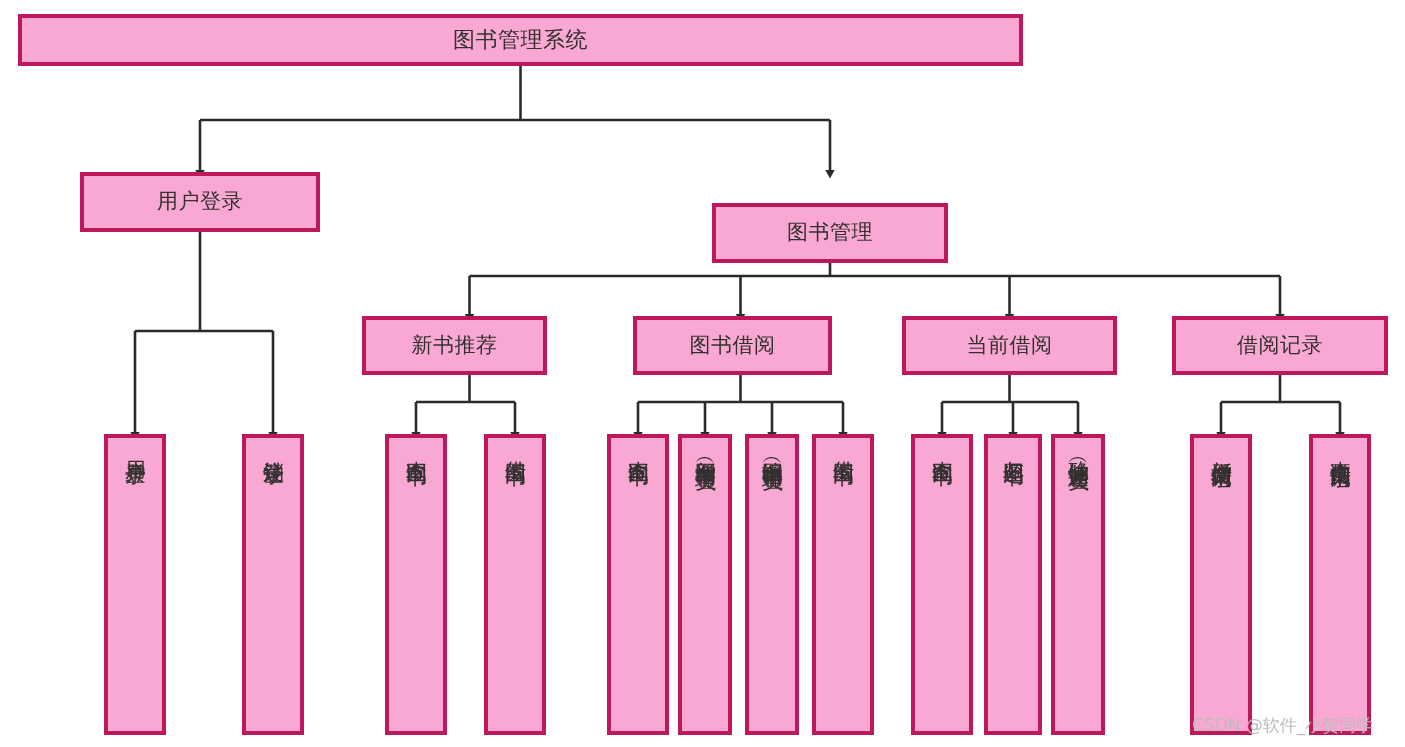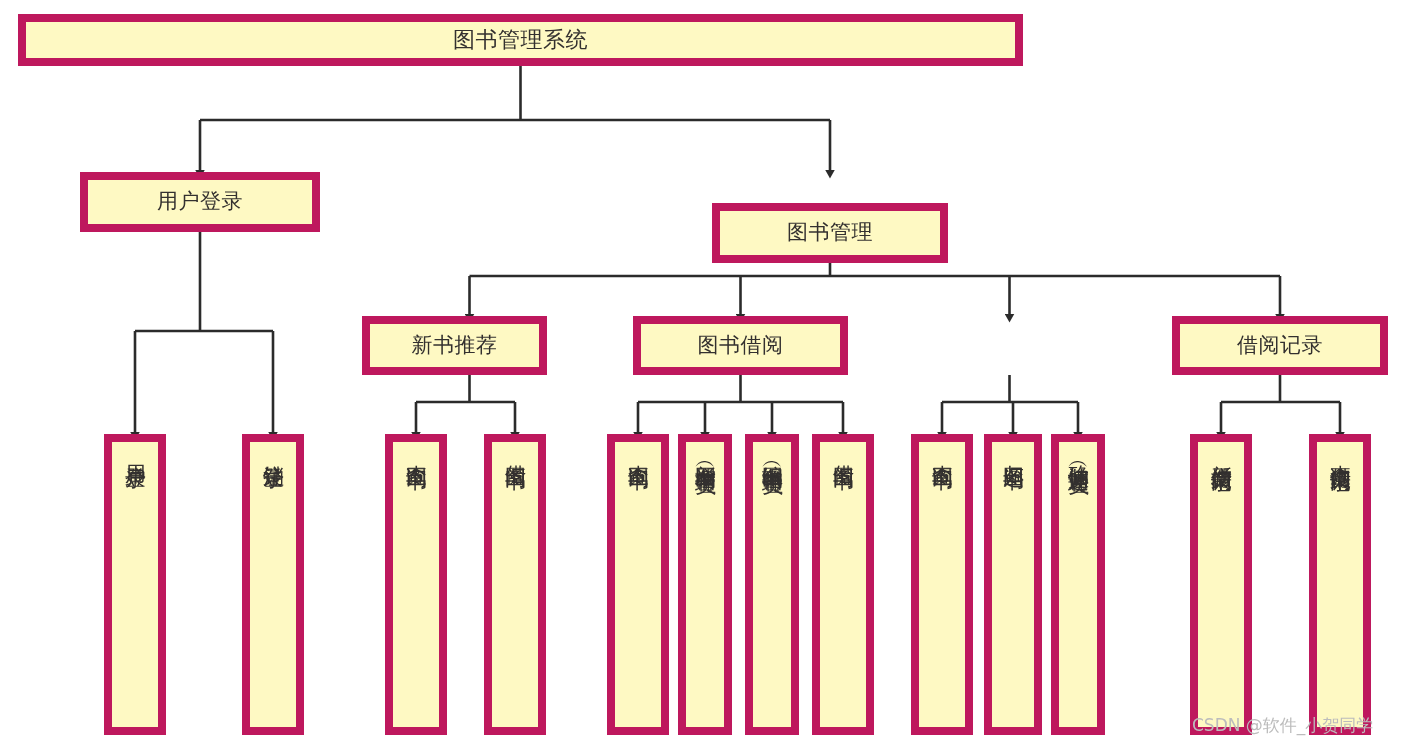--- a/index.html
+++ b/index.html
@@ -22,22 +22,22 @@
     position: absolute;
     left: 0;
     top: 0;
     width: 1405px;
     height: 747px;
     pointer-events: none;
   }
   .node {
     position: absolute;
     box-sizing: border-box;
-    background: #fef9c3;
-    border: 8px solid #be185d;
+    background: #f9a8d4;
+    border: 4px solid #be185d;
     display: flex;
     align-items: center;
     justify-content: center;
     color: #33302f;
     z-index: 2;
   }
   .node-label {
     display: block;
     text-align: center;
     line-height: 1.14;
@@ -132,22 +132,25 @@
   <div class="node horiz" id="node-user-login" style="left: 80px; top: 172px; width: 240px; height: 60px;">
     <span class="node-label">用户登录</span>
   </div>
   <div class="node horiz" id="node-book-manage" style="left: 712px; top: 172px; width: 236px; height: 60px; margin-top: 31px;">
     <span class="node-label">图书管理</span>
   </div>
 
   <div class="node horiz" id="node-new-book-recommend" style="left: 362px; top: 316px; width: 185px; height: 59px;">
     <span class="node-label">新书推荐</span>
   </div>
-  <div class="node horiz" id="node-book-borrow" style="left: 633px; top: 316px; width: 215px; height: 59px;">
+  <div class="node horiz" id="node-book-borrow" style="left: 633px; top: 316px; width: 199px; height: 59px;">
     <span class="node-label">图书借阅</span>
+  </div>
+  <div class="node horiz" id="node-current-borrow" style="left: 902px; top: 316px; width: 215px; height: 59px;">
+    <span class="node-label">当前借阅</span>
   </div>
   <div class="node horiz" id="node-borrow-record" style="left: 1172px; top: 316px; width: 216px; height: 59px;">
     <span class="node-label">借阅记录</span>
   </div>
 
   <div class="node vert" id="node-leaf-user-login" style="left: 104px; top: 434px; width: 62px; height: 301px;">
     <span class="node-label">用户登录</span>
   </div>
   <div class="node vert" id="node-leaf-user-logout" style="left: 242px; top: 434px; width: 62px; height: 301px;">
     <span class="node-label">注销登录</span>

